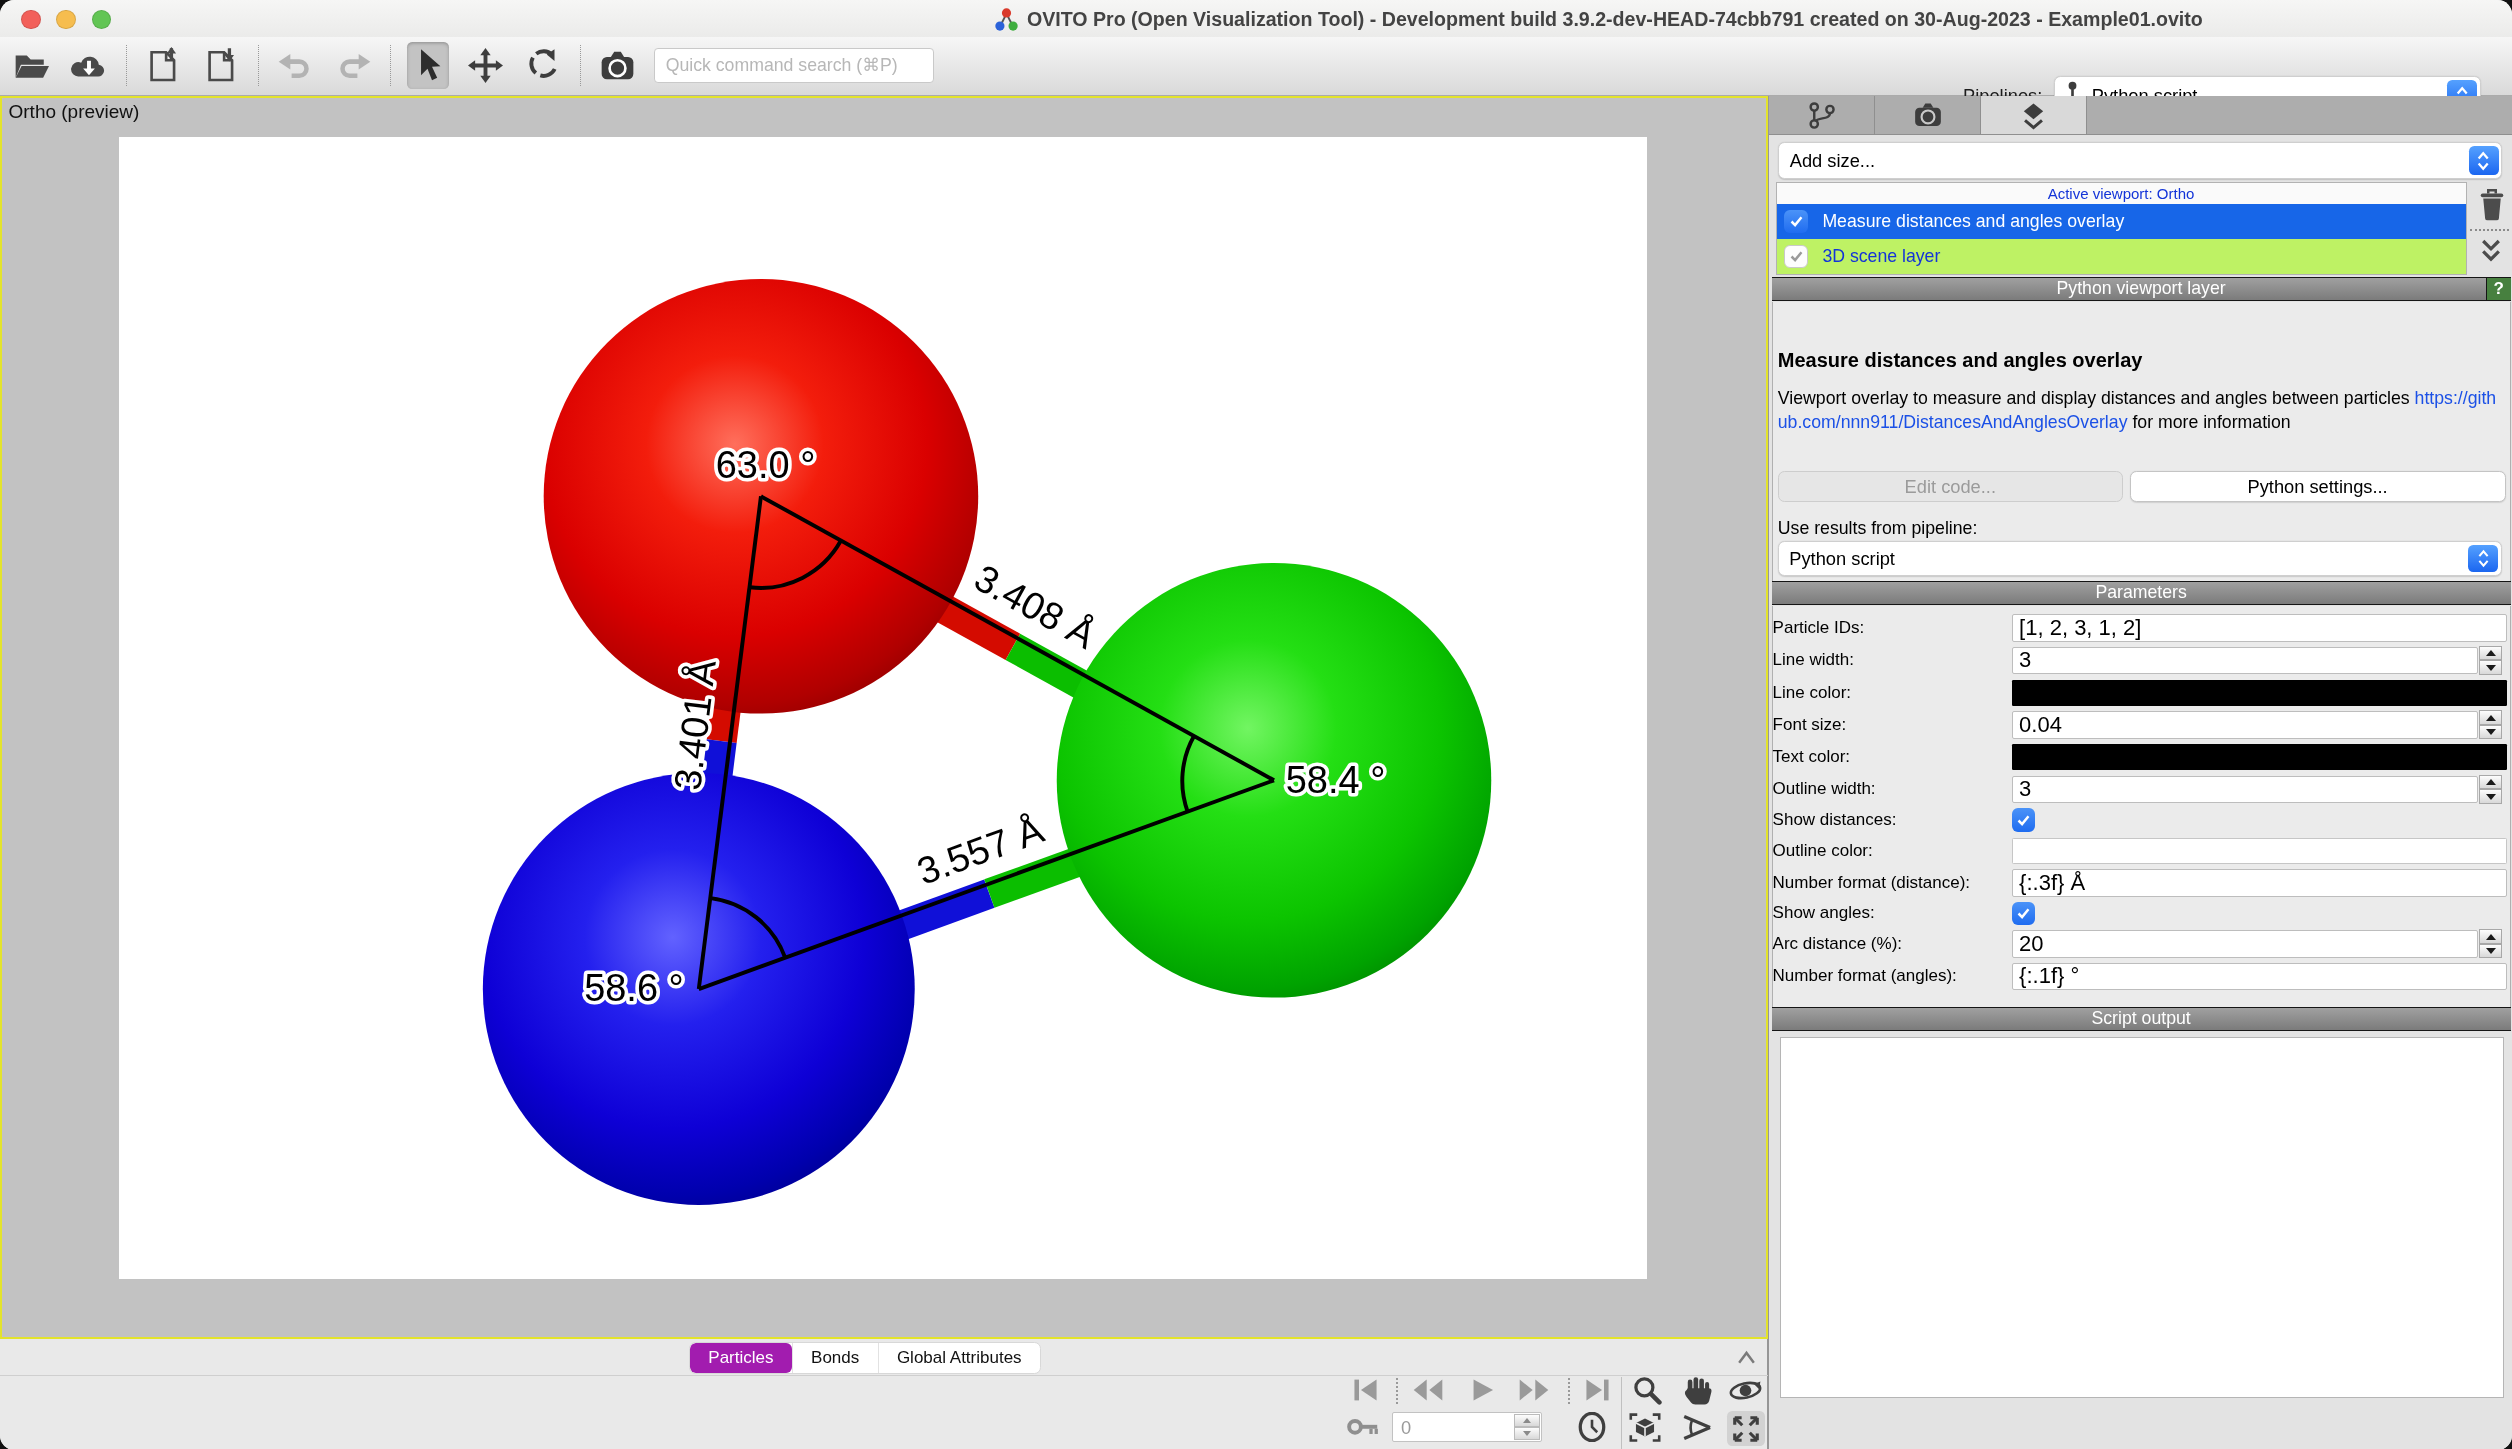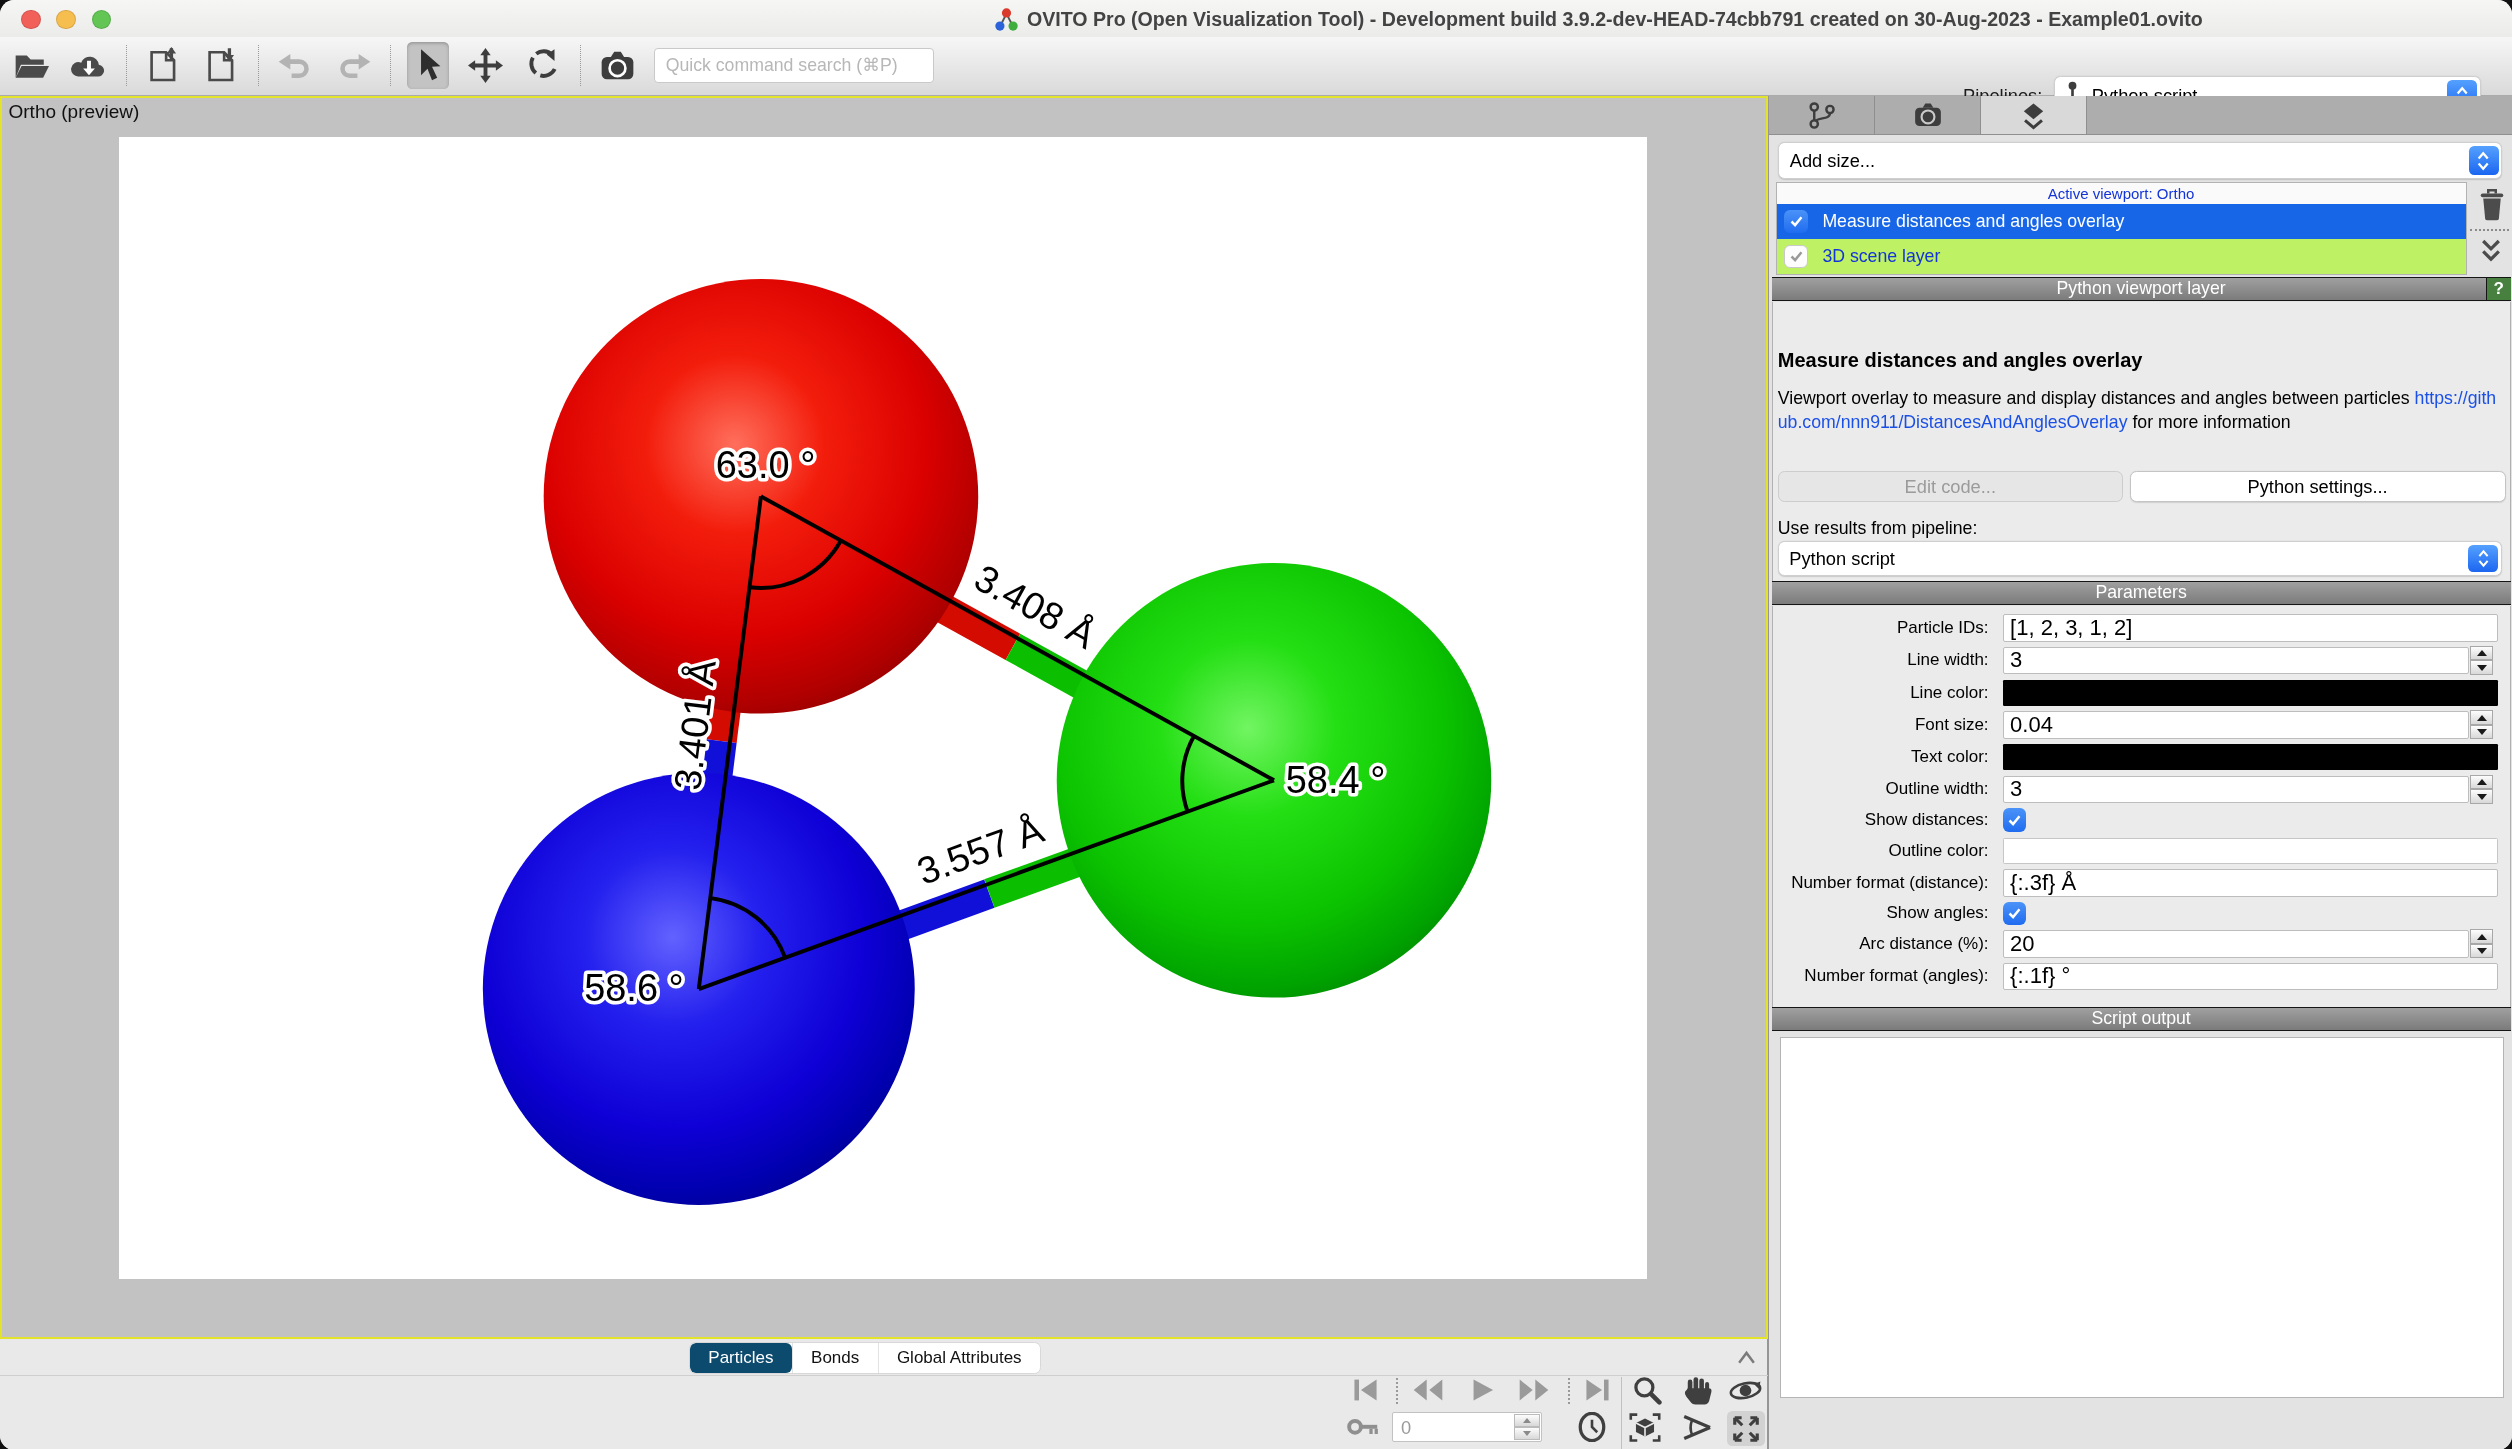--- a/index.html
+++ b/index.html
@@ -55,37 +55,37 @@
   .ovpara{position:absolute;left:5.2px;top:84px;width:725px;font-size:17.7px;line-height:24px;color:#000}
   .ovpara a{color:#1b50e6;text-decoration:none;word-break:break-all}
   .btn{height:31px;border-radius:6.5px;font-size:18.3px;display:flex;align-items:center;justify-content:center;box-sizing:border-box}
   .btn.disabled{background:#e6e6e6;border:0.7px solid #cdcdcd;color:#9b9b9b}
   .btn.normal{background:#fff;border:0.7px solid #c4c4c4;color:#000;box-shadow:0 0.7px 1.3px rgba(0,0,0,.12)}
   .uselabel{position:absolute;left:5.2px;top:216px;font-size:17.7px;color:#000}
   
   .params{position:absolute;left:0;top:6.5px;width:737px}
   .prow{display:flex;align-items:center;height:31px;margin-bottom:1.3px}
   .prow.short{height:27.5px}
-  .pl{width:216px;text-align:right;padding-right:14px;font-size:17px;color:#000;flex:none}
+  .pl{width:216px;padding-right:23px;font-size:17px;color:#000;flex:none}
   .pinput{height:27.5px;border:0.7px solid #bdbdbd;border-radius:2px;background:#fff;font-size:22px;padding:0 6.5px;box-sizing:border-box;font-family:"Liberation Sans",sans-serif;color:#000}
   .w-wide{width:495px}.w-spin{width:466px}
   .spincol{width:23.6px;height:29px;display:flex;flex-direction:column;margin-left:1.3px}
   .spinbtn{flex:1;background:linear-gradient(#fdfdfd,#d8d8d8);border:0.7px solid #a8a8a8;display:flex;align-items:center;justify-content:center;box-sizing:border-box}
   .tri-u{width:0;height:0;border-left:5.2px solid transparent;border-right:5.2px solid transparent;border-bottom:6.5px solid #1a1a1a}
   .tri-d{width:0;height:0;border-left:5.2px solid transparent;border-right:5.2px solid transparent;border-top:6.5px solid #1a1a1a}
   .swatch{width:495px;height:26px;border-radius:1.3px}
   .swatch.black{background:#000}
   .swatch.white{background:#fff;border:0.7px solid #c6c6c6;box-sizing:border-box}
   .scriptbox{position:absolute;left:10.5px;top:941px;width:724px;height:361px;background:#fff;border:0.7px solid #b5b5b5;box-sizing:border-box;font-size:17px;color:#333;padding:5.2px}
 
   
   .bottombar{position:absolute;left:0;top:1339px;width:1768px;height:111px;background:#e9e9e9;border-right:0.7px solid #969696;box-sizing:border-box}
   .btabs{position:absolute;left:689px;top:3.3px;height:30px;background:#fff;border:0.7px solid #d8d8d8;border-radius:6.5px;display:flex;overflow:hidden}
   .btab{padding:0 18.3px;font-size:17px;line-height:30px;color:#111}
-  .btab.sel{background:#0c4a6e;color:#fff;border-radius:5.9px}
+  .btab.sel{background:#a21caf;color:#fff;border-radius:5.9px}
   .btab + .btab:not(.sel){border-left:0.7px solid #e2e2e2}
   .bhr{position:absolute;left:0;top:36px;width:1768px;border-top:0.7px solid #cfcfcf}
   .vsep-dot{position:absolute;top:39px;height:26px;border-left:2px dotted #9a9a9a}
   .vsep-solid{position:absolute;left:1621px;top:38px;height:73px;border-left:1.3px solid #c0c0c0}
   .framebox{position:absolute;left:1392px;top:73px;width:150px;height:30px;background:#fff;border:0.7px solid #c2c2c2;border-radius:2px;box-sizing:border-box}
   .framebox input{border:0;outline:none;width:111px;height:27.5px;font-size:18.3px;color:#9a9a9a;padding-left:7.9px;background:transparent;font-family:"Liberation Sans",sans-serif}
   .fspin{position:absolute;right:1.3px;top:1.3px;width:26px;height:26px;display:flex;flex-direction:column}
   .fspin .spinbtn{border-color:#bbb}
   .fspin .tri-u{border-bottom-color:#8a8a8a;border-left-width:4.6px;border-right-width:4.6px;border-bottom-width:5.2px}
   .fspin .tri-d{border-top-color:#8a8a8a;border-left-width:4.6px;border-right-width:4.6px;border-top-width:5.2px}

